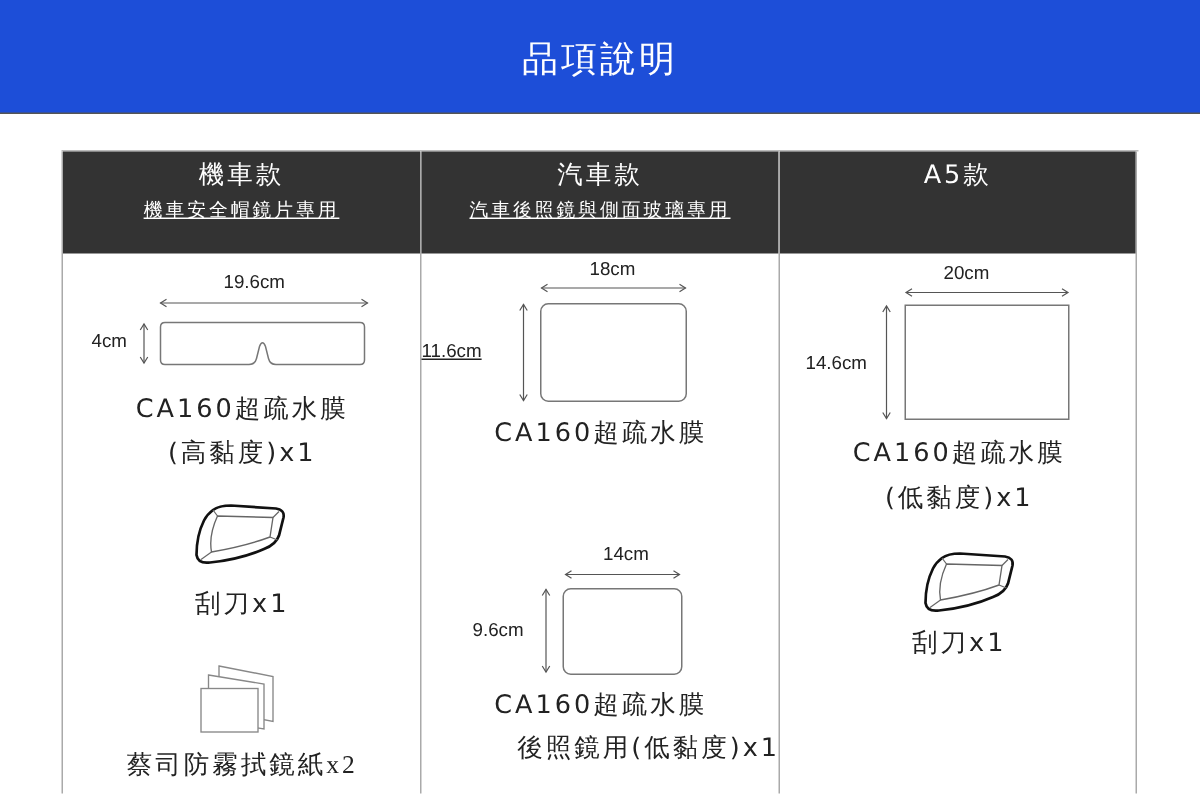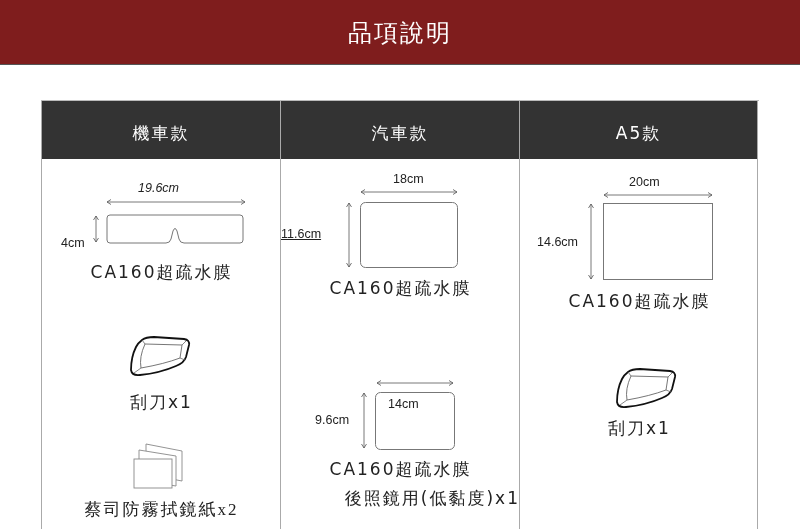--- a/index.html
+++ b/index.html
@@ -1,40 +1,40 @@
 <!DOCTYPE html>
 <html><head>
   <meta charset="utf-8">
   <style>
     * { box-sizing: border-box; margin: 0; padding: 0; }
     html, body { width: 800px; height: 529px; overflow: hidden; background: #ffffff; }
     body { position: relative; font-family: "DejaVu Sans", "Liberation Sans", sans-serif; color: #222; }
 
     .topbar {
-      position: absolute; left: 0; top: 0; width: 800px; height: 65px;
-      background: #7f1d1d; border-bottom: 1px solid #555;
+      position: absolute; left: 0; top: 0; width: 800px; height: 76px;
+      background: #1d4ed8; border-bottom: 1px solid #555;
       display: flex; align-items: center; justify-content: center;
     }
     .topbar .title { color: #ffffff; font-size: 24px; letter-spacing: 2px; padding-top: 2px; }
 
     .table {
       position: absolute; left: 41px; top: 100px; width: 718px; height: 440px;
       border-top: 1px solid #bbb;
     }
     .col {
       position: absolute; top: 0; height: 440px; width: 239px;
       border-left: 1px solid #aaa;
     }
     .col.last { border-right: 1px solid #aaa; }
     .col-head {
-      height: 58px; background: #333333; color: #fff; text-align: center;
-      padding-top: 21px;
+      height: 68px; background: #333333; color: #fff; text-align: center;
+      padding-top: 5px;
     }
     .col-head .h1 { font-size: 17px; letter-spacing: 2px; line-height: 22px; }
-    .col-head .h2 { font-size: 12.5px; letter-spacing: 2px; line-height: 20px; margin-top: 12px; }
+    .col-head .h2 { font-size: 12.5px; letter-spacing: 2px; line-height: 20px; margin-top: 2px; text-decoration: underline; }
 
     .abs { position: absolute; }
     .dim { font-family: "Liberation Sans", sans-serif; font-size: 12.5px; color: #222; white-space: nowrap; }
     .label { font-size: 17px; letter-spacing: 2px; color: #222; white-space: nowrap; text-align: center; }
 
     svg { position: absolute; overflow: visible; }
   </style>
 </head>
 <body>
 
@@ -43,36 +43,37 @@
 </div>
 
 <div class="table">
 
   <div class="col" style="left:0;">
     <div class="col-head">
       <div class="h1">機車款</div>
       <div class="h2">機車安全帽鏡片專用</div>
     </div>
 
-    <div class="abs dim" style="left:96px; top:80px;font-style:italic;">19.6cm</div>
+    <div class="abs dim" style="left:107px; top:80px;">19.6cm</div>
     <svg style="left:64px; top:98px;" width="140" height="6">
       <line x1="1" y1="3" x2="139" y2="3" stroke="#555" stroke-width="0.8"></line>
       <polyline points="5,0.5 1,3 5,5.5" fill="none" stroke="#555" stroke-width="0.8"></polyline>
       <polyline points="135,0.5 139,3 135,5.5" fill="none" stroke="#555" stroke-width="0.8"></polyline>
     </svg>
-    <div class="abs dim" style="left:19px; top:135px;">4cm</div>
+    <div class="abs dim" style="left:19px; top:119px;">4cm</div>
     <svg style="left:51px; top:114px;" width="6" height="28">
       <line x1="3" y1="1" x2="3" y2="27" stroke="#555" stroke-width="0.8"></line>
       <polyline points="0.5,5 3,1 5.5,5" fill="none" stroke="#555" stroke-width="0.8"></polyline>
       <polyline points="0.5,23 3,27 5.5,23" fill="none" stroke="#555" stroke-width="0.8"></polyline>
     </svg>
     <svg style="left:64px; top:113px;" width="138" height="30">
       <path d="M4,1 H134 Q137,1 137,4 V26 Q137,29 134,29 H78 Q74,29 73,25 L71,17 Q69,12 67,17 L65,25 Q64,29 60,29 H4 Q1,29 1,26 V4 Q1,1 4,1 Z" fill="none" stroke="#777" stroke-width="1"></path>
     </svg>
     <div class="abs label" style="left:0; width:239px; top:160px;">CA160超疏水膜</div>
+    <div class="abs label" style="left:0; width:239px; top:189px;">(高黏度)x1</div>
 
     <svg style="left:86px; top:234px;" width="64" height="48">
       <path d="M14,5 Q18,2 26,2 L56,4 Q62,5 61,10 L58,22 Q56,28 48,31 Q32,38 12,40 Q4,41 3,35 Q3,22 8,12 Q10,8 14,5 Z" fill="none" stroke="#111" stroke-width="1.8"></path>
       <path d="M17,9 L54,10 L52,23 Q36,29 13,33 Q11,22 17,9 Z" fill="none" stroke="#666" stroke-width="0.9"></path>
       <line x1="14" y1="5" x2="17" y2="9" stroke="#666" stroke-width="0.8"></line>
       <line x1="58" y1="6" x2="54" y2="10" stroke="#666" stroke-width="0.8"></line>
       <line x1="57" y1="25" x2="52" y2="23" stroke="#666" stroke-width="0.8"></line>
       <line x1="6" y1="38" x2="13" y2="33" stroke="#666" stroke-width="0.8"></line>
     </svg>
     <div class="abs label" style="left:0; width:239px; top:290px;">刮刀x1</div>
@@ -101,21 +102,21 @@
     <svg style="left:65px; top:101px;" width="6" height="66">
       <line x1="3" y1="1" x2="3" y2="65" stroke="#555" stroke-width="0.8"></line>
       <polyline points="0.5,5 3,1 5.5,5" fill="none" stroke="#555" stroke-width="0.8"></polyline>
       <polyline points="0.5,61 3,65 5.5,61" fill="none" stroke="#555" stroke-width="0.8"></polyline>
     </svg>
     <svg style="left:79px; top:101px;" width="98" height="66">
       <rect x="0.5" y="0.5" width="97" height="65" rx="5" ry="5" fill="none" stroke="#777" stroke-width="1"></rect>
     </svg>
     <div class="abs label" style="left:0; width:239px; top:176px;">CA160超疏水膜</div>
 
-    <div class="abs dim" style="left:107px; top:261px;margin-top:35px;">14cm</div>
+    <div class="abs dim" style="left:121px; top:261px;">14cm</div>
     <svg style="left:95px; top:279px;" width="78" height="6">
       <line x1="1" y1="3" x2="77" y2="3" stroke="#555" stroke-width="0.8"></line>
       <polyline points="5,0.5 1,3 5,5.5" fill="none" stroke="#555" stroke-width="0.8"></polyline>
       <polyline points="73,0.5 77,3 73,5.5" fill="none" stroke="#555" stroke-width="0.8"></polyline>
     </svg>
     <div class="abs dim" style="left:34px; top:312px;">9.6cm</div>
     <svg style="left:80px; top:291px;" width="6" height="57">
       <line x1="3" y1="1" x2="3" y2="56" stroke="#555" stroke-width="0.8"></line>
       <polyline points="0.5,5 3,1 5.5,5" fill="none" stroke="#555" stroke-width="0.8"></polyline>
       <polyline points="0.5,52 3,56 5.5,52" fill="none" stroke="#555" stroke-width="0.8"></polyline>
@@ -141,20 +142,21 @@
     <div class="abs dim" style="left:17px; top:134px;">14.6cm</div>
     <svg style="left:68px; top:102px;" width="6" height="77">
       <line x1="3" y1="1" x2="3" y2="76" stroke="#555" stroke-width="0.8"></line>
       <polyline points="0.5,5 3,1 5.5,5" fill="none" stroke="#555" stroke-width="0.8"></polyline>
       <polyline points="0.5,72 3,76 5.5,72" fill="none" stroke="#555" stroke-width="0.8"></polyline>
     </svg>
     <svg style="left:83px; top:102px;" width="110" height="77">
       <rect x="0.5" y="0.5" width="109" height="76" fill="none" stroke="#777" stroke-width="1"></rect>
     </svg>
     <div class="abs label" style="left:0; width:239px; top:189px;">CA160超疏水膜</div>
+    <div class="abs label" style="left:0; width:239px; top:219px;">(低黏度)x1</div>
 
     <svg style="left:94px; top:266px;" width="64" height="48">
       <path d="M14,5 Q18,2 26,2 L56,4 Q62,5 61,10 L58,22 Q56,28 48,31 Q32,38 12,40 Q4,41 3,35 Q3,22 8,12 Q10,8 14,5 Z" fill="none" stroke="#111" stroke-width="1.8"></path>
       <path d="M17,9 L54,10 L52,23 Q36,29 13,33 Q11,22 17,9 Z" fill="none" stroke="#666" stroke-width="0.9"></path>
       <line x1="14" y1="5" x2="17" y2="9" stroke="#666" stroke-width="0.8"></line>
       <line x1="58" y1="6" x2="54" y2="10" stroke="#666" stroke-width="0.8"></line>
       <line x1="57" y1="25" x2="52" y2="23" stroke="#666" stroke-width="0.8"></line>
       <line x1="6" y1="38" x2="13" y2="33" stroke="#666" stroke-width="0.8"></line>
     </svg>
     <div class="abs label" style="left:0; width:239px; top:316px;">刮刀x1</div>

